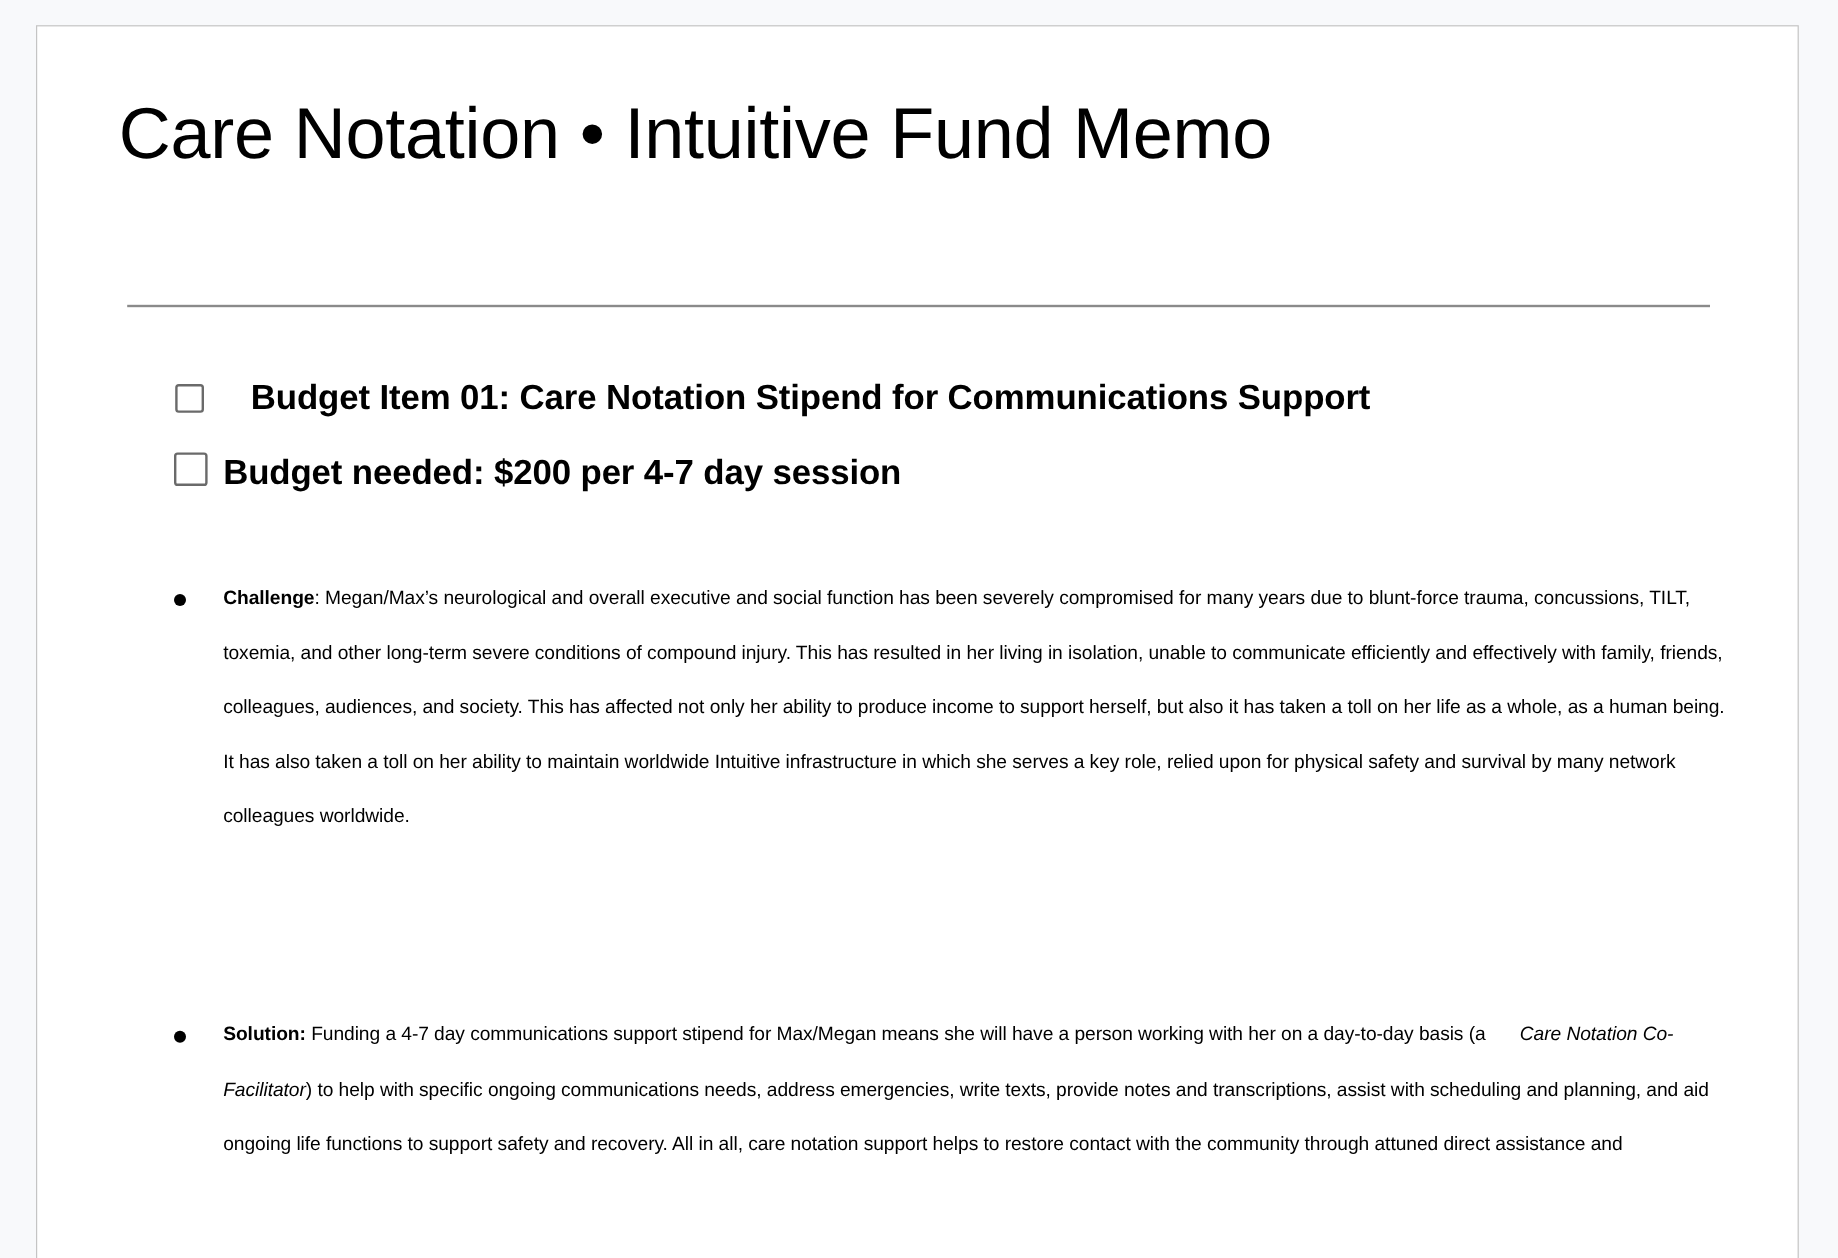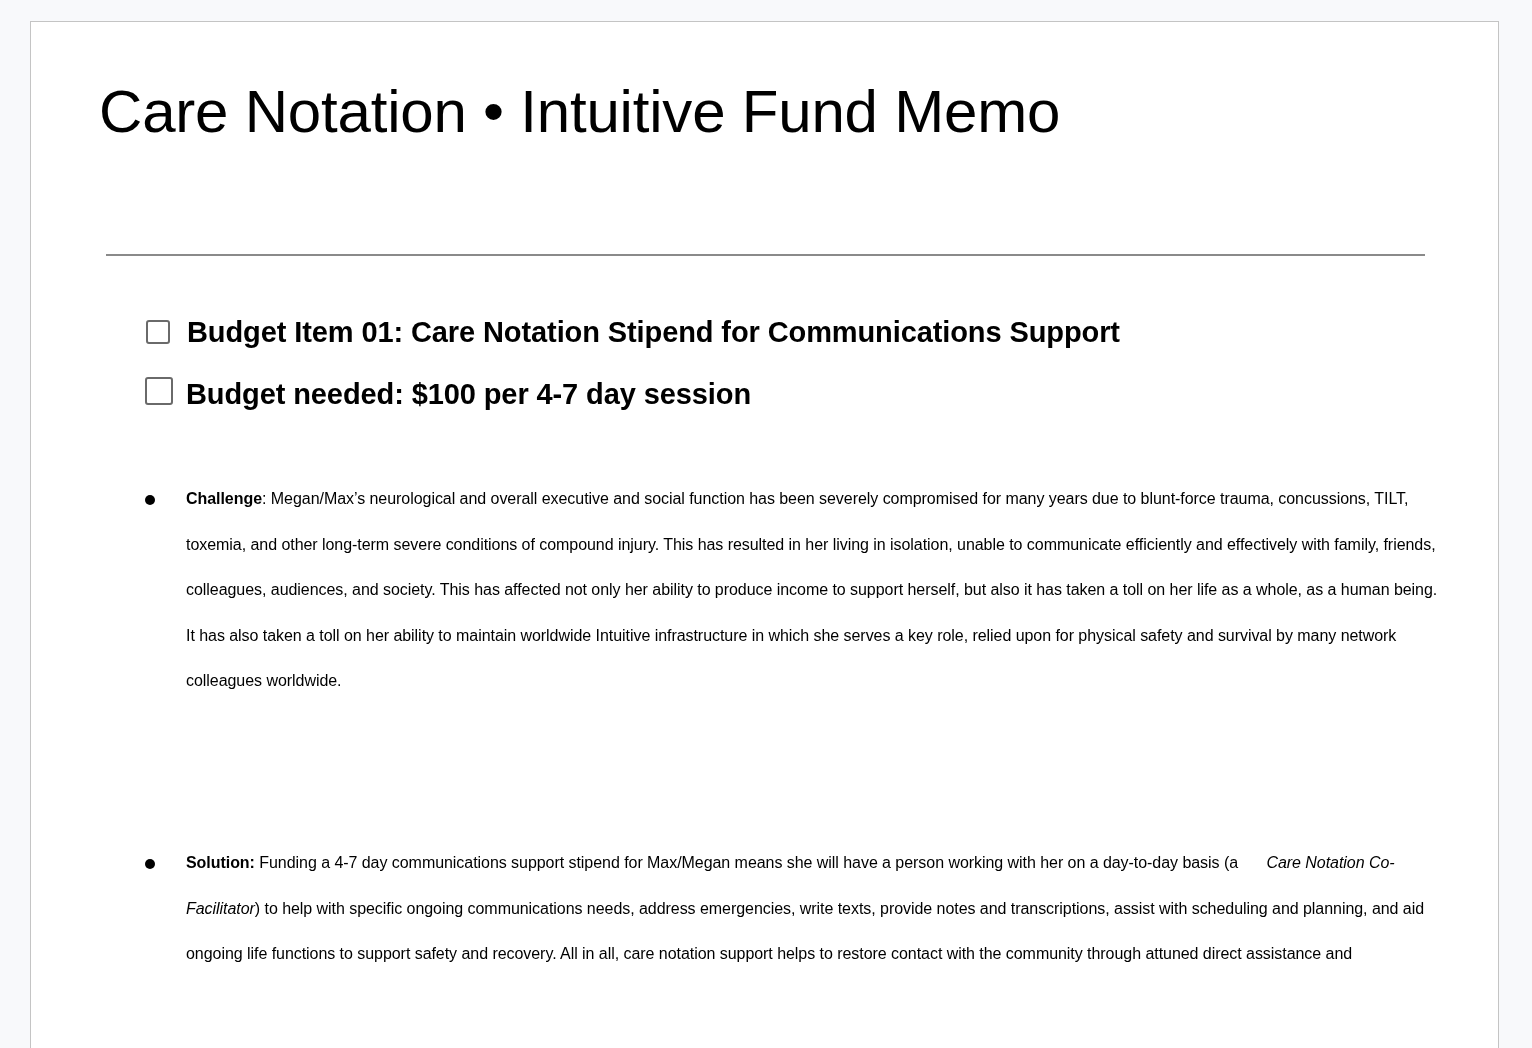--- a/index.html
+++ b/index.html
@@ -54,21 +54,21 @@
       border-top: 2px solid #8a8a8a;
       margin: 0;
     }
     .check-row {
       position: absolute;
       left: 114px;
       display: flex;
       align-items: center;
       white-space: nowrap;
     }
-    .check-row.r1 { top: 292px; }
+    .check-row.r1 { top: 292px; gap: 22px; }
     .check-row.r2 { top: 354px; }
     .checkbox {
       box-sizing: border-box;
       border: 2px solid #6a6a6a;
       border-radius: 3px;
       background: #fff;
       flex: 0 0 auto;
     }
     .r1 .checkbox { width: 24px; height: 24px; margin-right: 17px; margin-left: 1px; }
     .r2 .checkbox { width: 28px; height: 28px; margin-right: 13px; margin-top: -6px; }
@@ -118,21 +118,21 @@
 
   <hr class="divider">
 
   <div class="check-row r1">
     <span class="checkbox"></span>
     <span class="check-label">Budget Item 01: Care Notation Stipend for Communications Support</span>
   </div>
 
   <div class="check-row r2">
     <span class="checkbox"></span>
-    <span class="check-label">Budget needed: $100 per 4-7 day session</span>
+    <span class="check-label">Budget needed: $200 per 4-7 day session</span>
   </div>
 
   <ul class="bullets">
     <li class="bullet-item b1">
       <span class="bullet-dot"></span>
       <span class="lead">Challenge</span><span>: </span><span>Megan/Max’s neurological and overall executive and social function has been severely compromised for many years due to blunt-force trauma, concussions, TILT, toxemia, and other long-term severe conditions of compound injury. This has resulted in her living in isolation, unable to communicate efficiently and effectively with family, friends, colleagues, audiences, and society. This has affected not only her ability to produce income to support herself, but also it has taken a toll on her life as a whole, as a human being. It has also taken a toll on her ability to maintain worldwide Intuitive infrastructure in which she serves a key role, relied upon for physical safety and survival by many network colleagues worldwide.</span>
     </li>
     <li class="bullet-item b2">
       <span class="bullet-dot"></span>
       <span class="lead">Solution:</span><span> </span><span>Funding a 4-7 day communications support stipend for Max/Megan means she will have a person working with her on a day-to-day basis (a </span><span class="ital">Care Notation Co-Facilitator</span><span>) to help with specific ongoing communications needs, address emergencies, write texts, provide notes and transcriptions, assist with scheduling and planning, and aid ongoing life functions to support safety and recovery. All in all, care notation support helps to restore contact with the community through attuned direct assistance and</span>

